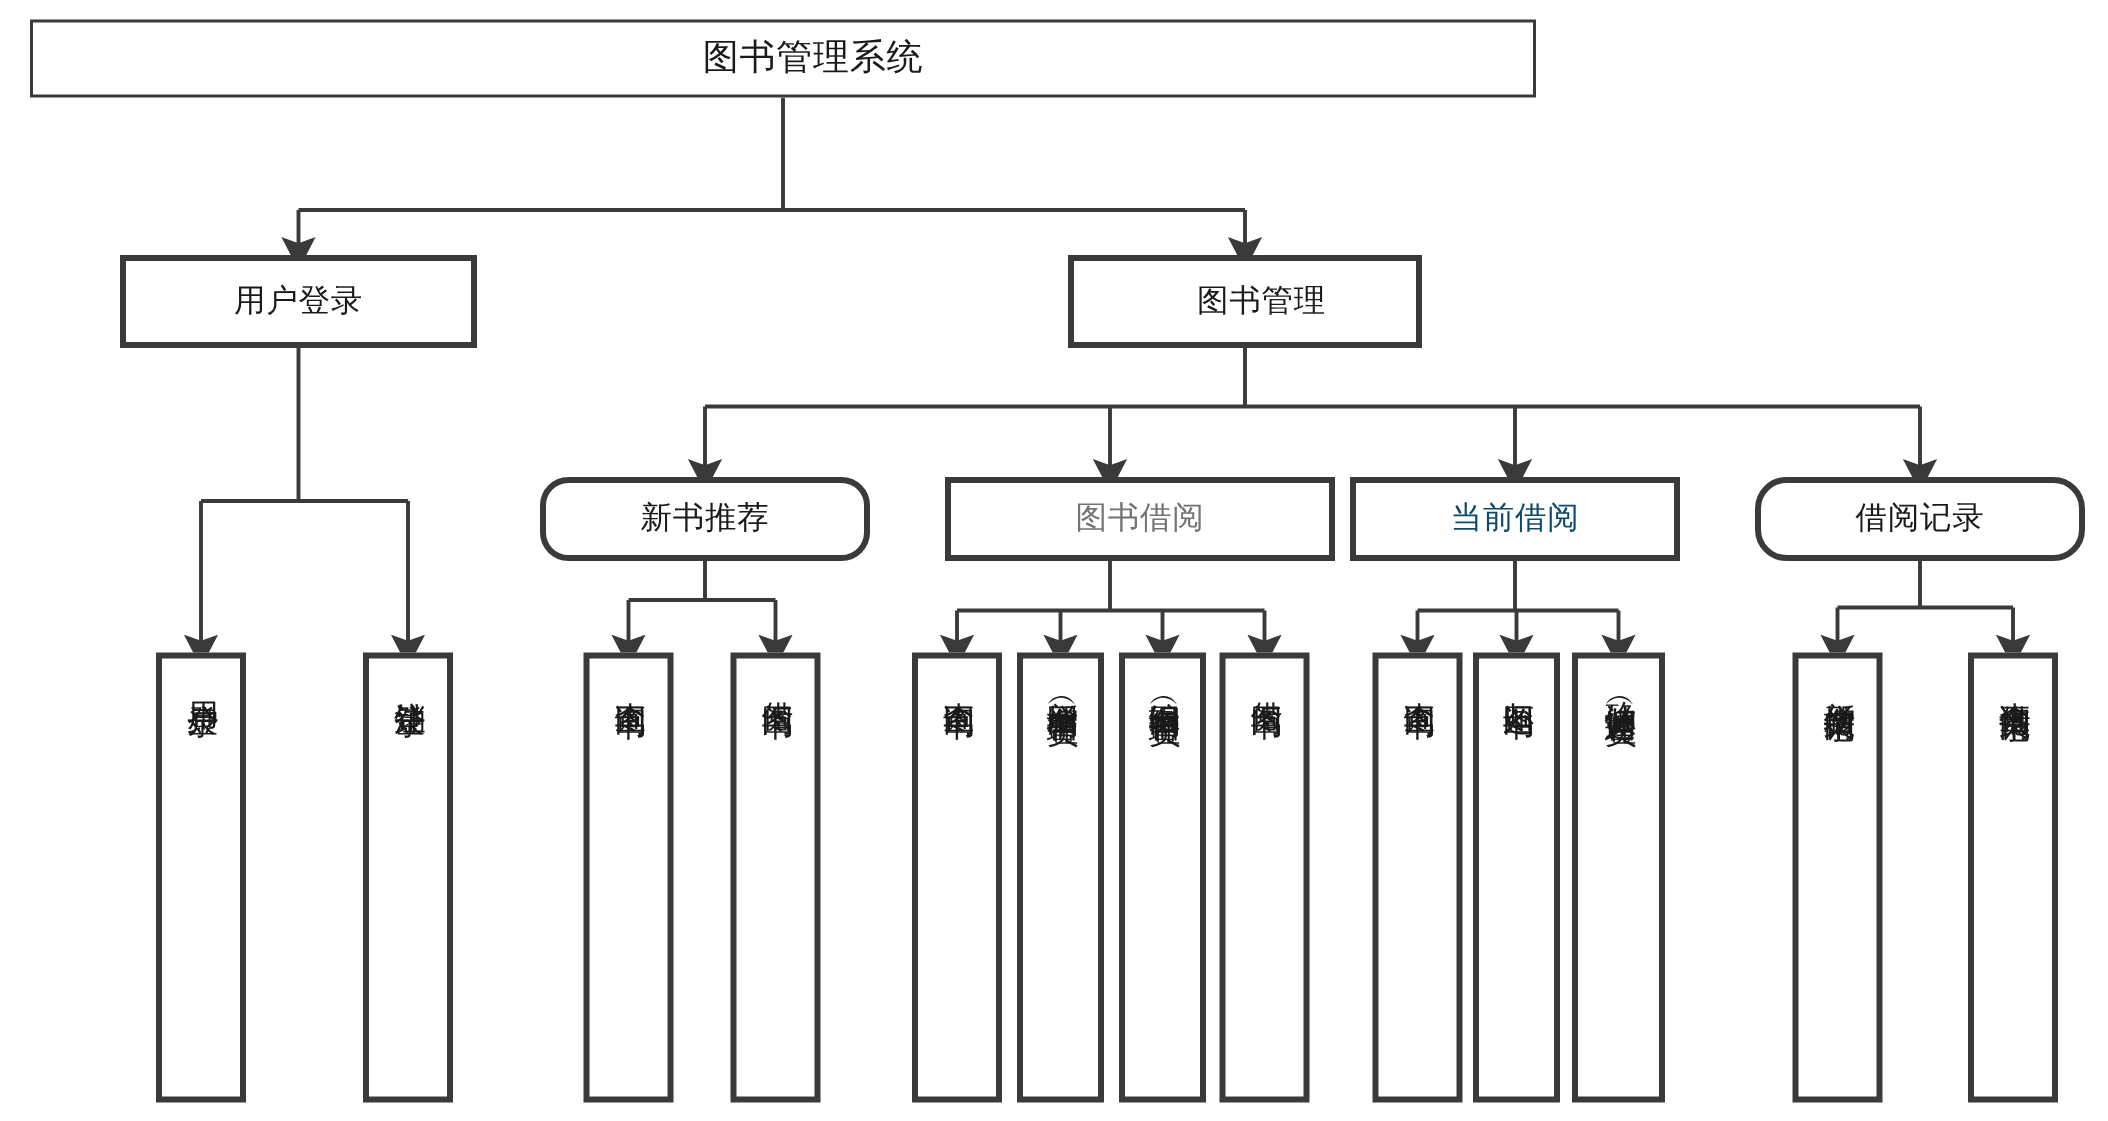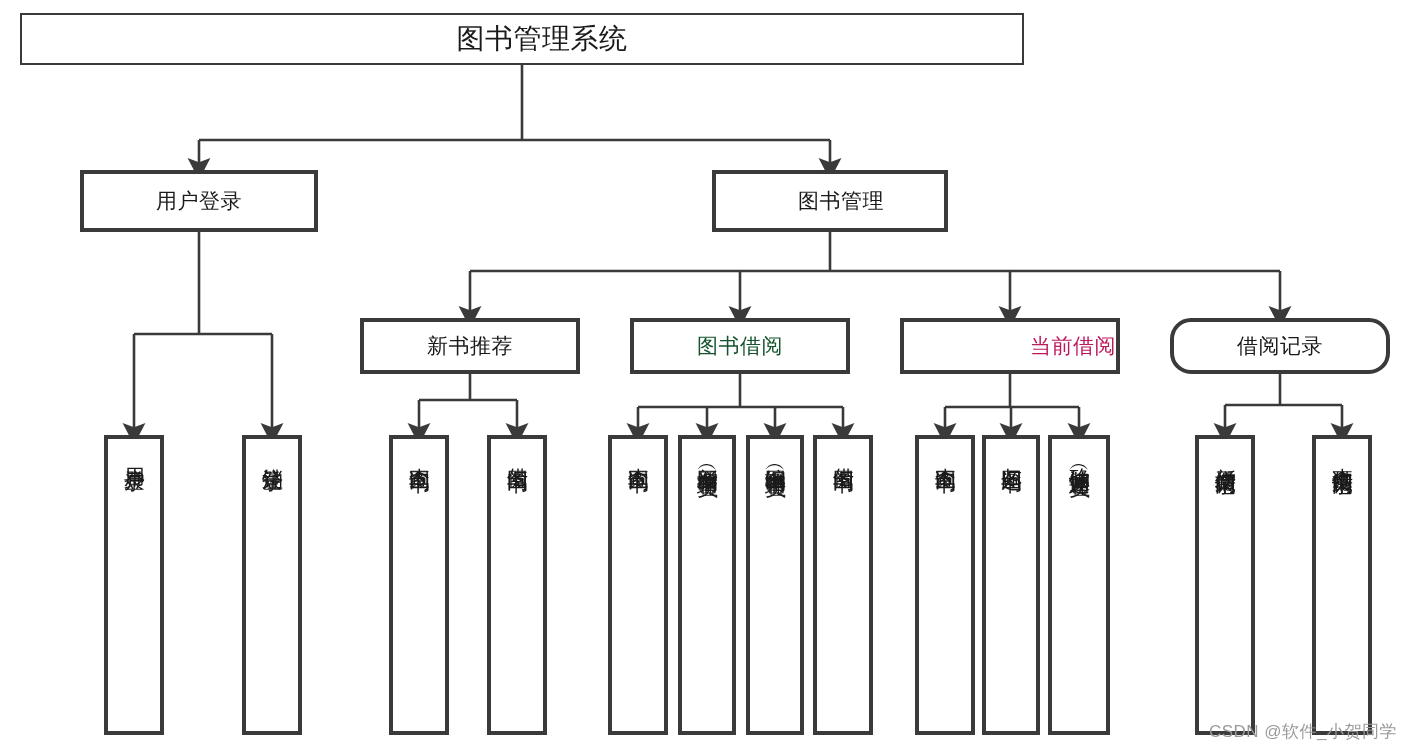--- a/index.html
+++ b/index.html
@@ -43,21 +43,21 @@
     display: block;
     text-align: center;
     line-height: 1.12;
     letter-spacing: 0.5px;
     white-space: nowrap;
   }
   .node.horizontal .node-label {
     font-size: 21px;
   }
   .node.level-0 .node-label {
-    font-size: 28px;
+    font-size: 24px;
     margin-left: 40px;
   }
   .node.vertical {
     align-items: flex-start;
     justify-content: center;
     padding-top: 12px;
   }
   .node.vertical .node-label {
     writing-mode: vertical-rl;
     text-orientation: upright;
@@ -127,27 +127,27 @@
   <div id="nodes-layer">
       <div class="node level-0 horizontal" style="left: 20px; top: 13px; width: 1004px; height: 52px; border-color: rgb(58, 58, 58); background: rgb(255, 255, 255); color: rgb(26, 26, 26);">
         <span class="node-label">图书管理系统</span>
       </div>
       <div class="node level-1 horizontal" style="left: 80px; top: 170px; width: 238px; height: 62px; border-color: rgb(58, 58, 58); background: rgb(255, 255, 255); color: rgb(26, 26, 26);">
         <span class="node-label">用户登录</span>
       </div>
       <div class="node level-1 horizontal" style="left: 712px; top: 170px; width: 236px; height: 62px; border-color: rgb(58, 58, 58); background: rgb(255, 255, 255); color: rgb(26, 26, 26); padding-left: 22px;">
         <span class="node-label">图书管理</span>
       </div>
-      <div class="node level-2 horizontal" style="left: 360px; top: 318px; width: 220px; height: 56px; border-color: rgb(58, 58, 58); background: rgb(255, 255, 255); color: rgb(26, 26, 26);">
+      <div class="node level-2 horizontal" style="left: 360px; top: 318px; width: 220px; height: 56px; border-color: rgb(58, 58, 58); background: rgb(255, 255, 255); color: rgb(26, 26, 26); border-radius: 19px;">
         <span class="node-label">新书推荐</span>
       </div>
-      <div class="node level-2 horizontal" style="left: 630px; top: 318px; width: 220px; height: 56px; border-color: rgb(58, 58, 58); background: rgb(255, 255, 255); color: #14532d;">
+      <div class="node level-2 horizontal" style="left: 630px; top: 318px; width: 260px; height: 56px; border-color: rgb(58, 58, 58); background: rgb(255, 255, 255); color: #737373;">
         <span class="node-label">图书借阅</span>
       </div>
-      <div class="node level-2 horizontal" style="left: 900px; top: 318px; width: 220px; height: 56px; border-color: rgb(58, 58, 58); background: rgb(255, 255, 255); color: #be185d; justify-content: flex-end;">
+      <div class="node level-2 horizontal" style="left: 900px; top: 318px; width: 220px; height: 56px; border-color: rgb(58, 58, 58); background: rgb(255, 255, 255); color: #0c4a6e;">
         <span class="node-label">当前借阅</span>
       </div>
       <div class="node level-2 horizontal" style="left: 1170px; top: 318px; width: 220px; height: 56px; border-color: rgb(58, 58, 58); background: rgb(255, 255, 255); color: rgb(26, 26, 26); border-radius: 21px;">
         <span class="node-label">借阅记录</span>
       </div>
       <div class="node level-3 vertical" style="left: 104px; top: 435px; width: 60px; height: 300px; border-color: rgb(58, 58, 58); background: rgb(255, 255, 255); color: rgb(26, 26, 26);">
         <span class="node-label">用户登录</span>
       </div>
       <div class="node level-3 vertical" style="left: 242px; top: 435px; width: 60px; height: 300px; border-color: rgb(58, 58, 58); background: rgb(255, 255, 255); color: rgb(26, 26, 26);">
         <span class="node-label">注销登录</span>
@@ -180,14 +180,13 @@
         <span class="node-label">确认归还（管理员）</span>
       </div>
       <div class="node level-3 vertical" style="left: 1195px; top: 435px; width: 60px; height: 300px; border-color: rgb(58, 58, 58); background: rgb(255, 255, 255); color: rgb(26, 26, 26);">
         <span class="node-label">新增借阅记录</span>
       </div>
       <div class="node level-3 vertical" style="left: 1312px; top: 435px; width: 60px; height: 300px; border-color: rgb(58, 58, 58); background: rgb(255, 255, 255); color: rgb(26, 26, 26);">
         <span class="node-label">查询借阅记录</span>
       </div>
     </div>
 
-  <div class="watermark">CSDN @软件_小贺同学</div>
 </div>
 
 </body></html>

